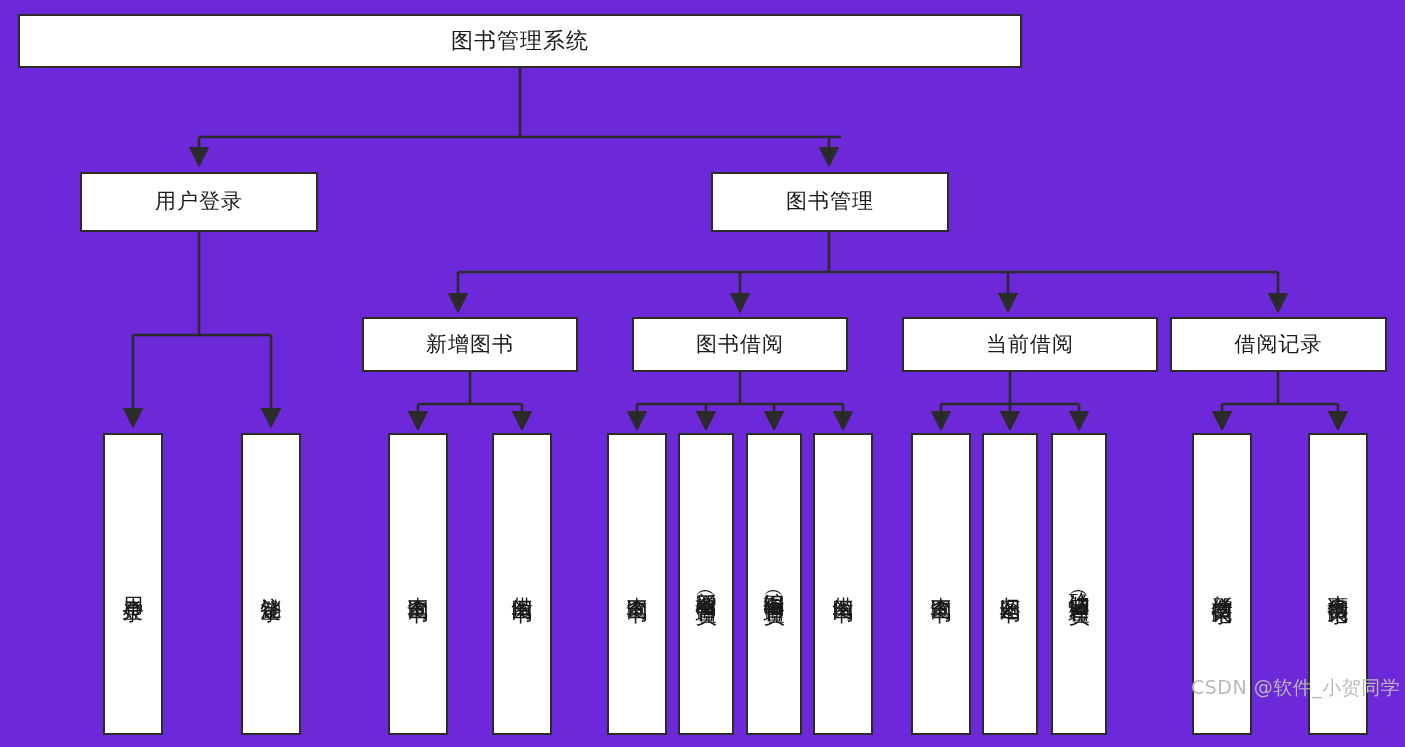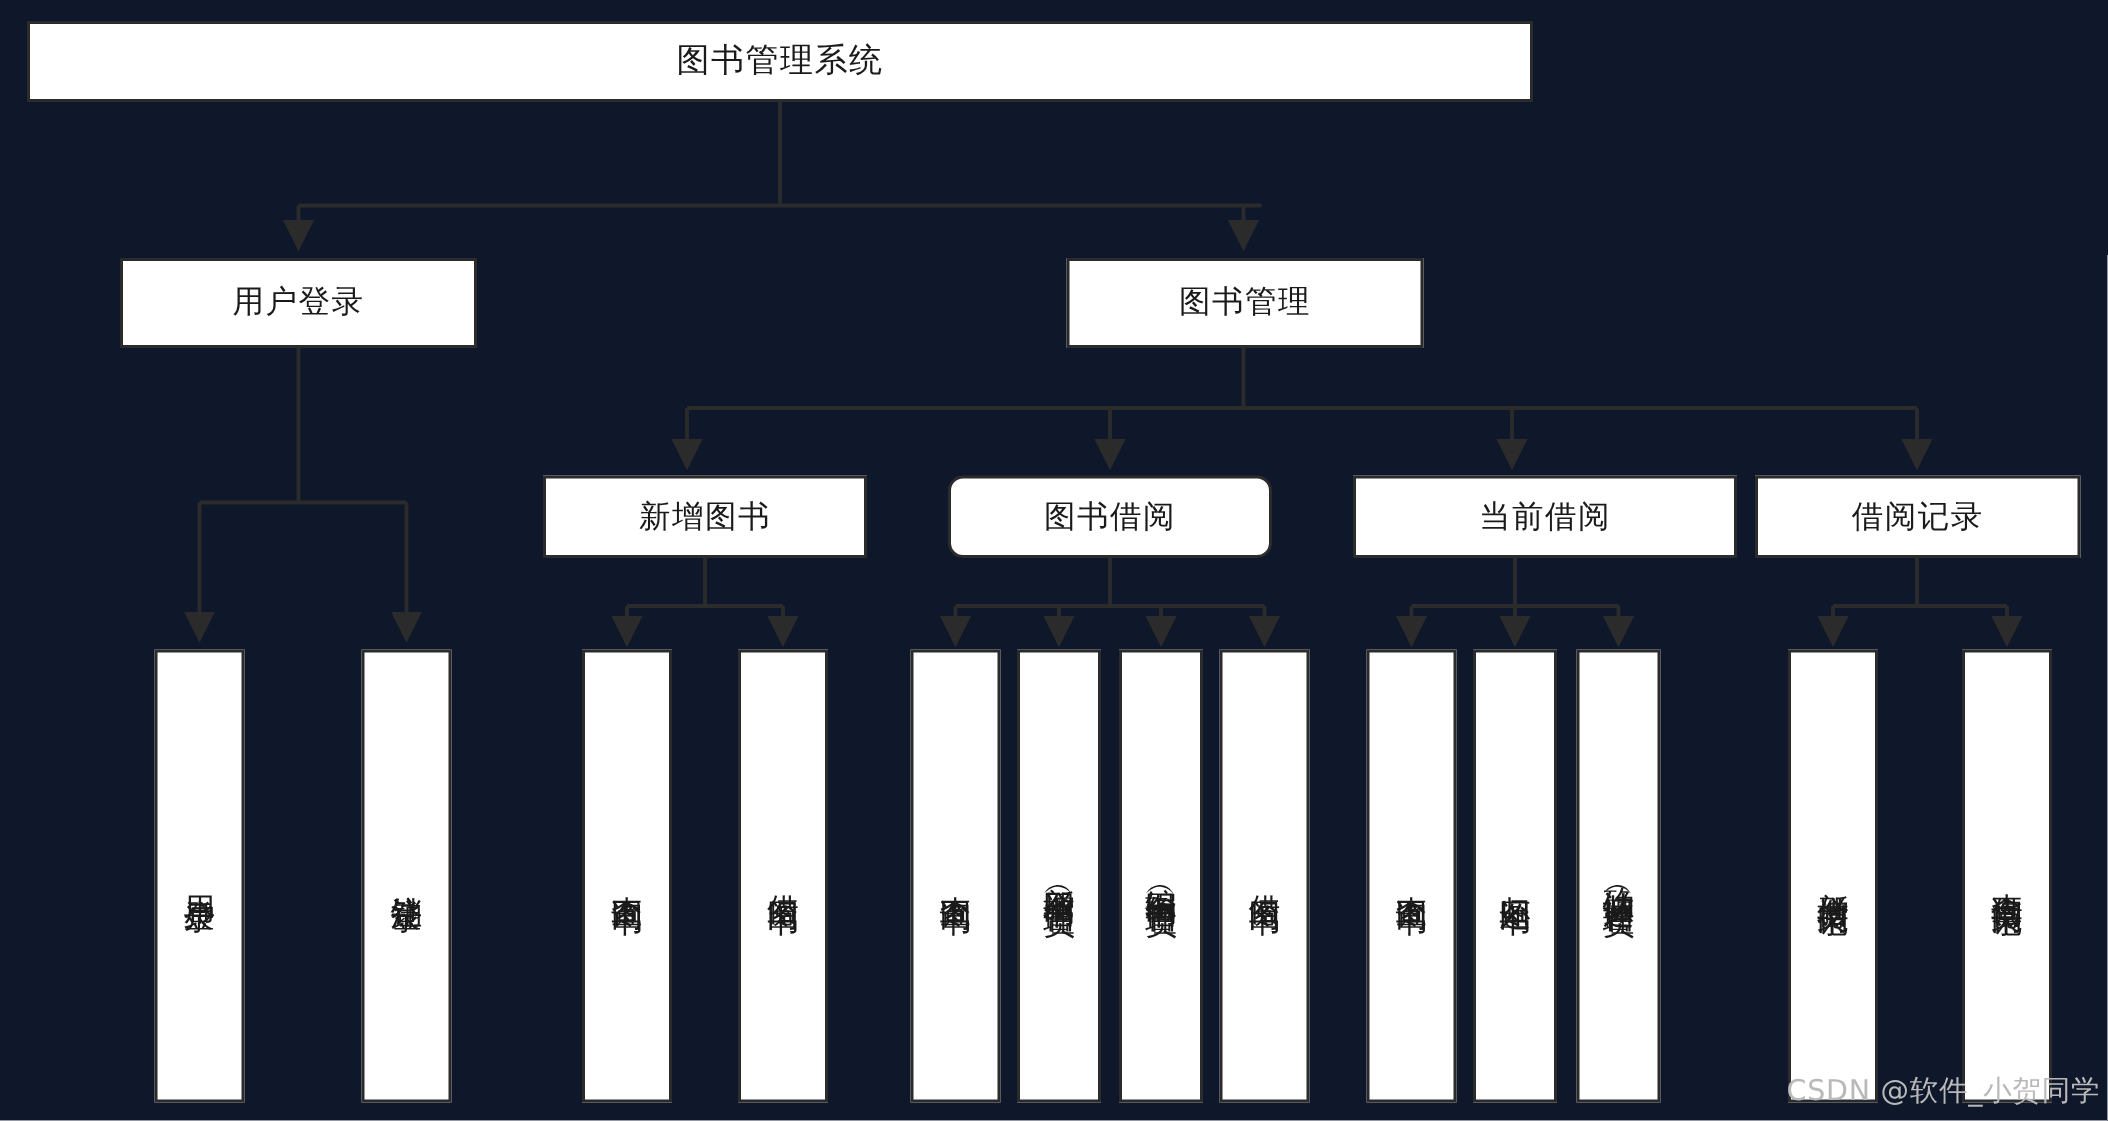--- a/index.html
+++ b/index.html
@@ -9,21 +9,21 @@
     background: #ffffff;
   }
   body {
     font-family: "DejaVu Sans", "Liberation Sans", sans-serif;
     color: #1a1a1a;
   }
   #canvas {
     position: relative;
     width: 1405px;
     height: 747px;
-    background: #0f172a;
+    background: #6d28d9;
     overflow: hidden;
   }
   #edges {
     position: absolute;
     left: 0;
     top: 0;
     width: 1405px;
     height: 747px;
     pointer-events: none;
   }
@@ -131,21 +131,21 @@
   </div>
 
   <div class="node horiz" style="left:711px; top:172px; width:238px; height:60px;">
     <span>图书管理</span>
   </div>
 
   <div class="node horiz" style="left:362px; top:317px; width:216px; height:55px;">
     <span>新增图书</span>
   </div>
 
-  <div class="node horiz" style="left:632px; top:317px; width:216px; height:55px;border-radius:10px;">
+  <div class="node horiz" style="left:632px; top:317px; width:216px; height:55px;">
     <span>图书借阅</span>
   </div>
 
   <div class="node horiz" style="left:902px; top:317px; width:256px; height:55px;">
     <span>当前借阅</span>
   </div>
 
   <div class="node horiz" style="left:1170px; top:317px; width:217px; height:55px;">
     <span>借阅记录</span>
   </div>
@@ -195,17 +195,17 @@
   </div>
 
   <div class="node vert" style="left:1192px; top:433px; width:60px; height:302px;">
     <span class="vtext">新增借阅记录</span>
   </div>
 
   <div class="node vert" style="left:1308px; top:433px; width:60px; height:302px;">
     <span class="vtext">查询借阅记录</span>
   </div>
 
-  <div class="watermark" style="left:1191px; top:714px;">
+  <div class="watermark" style="left:1191px; top:675px;">
     <span>CSDN @软件_小贺同学</span>
   </div>
 
 </div>
 
 </body></html>

